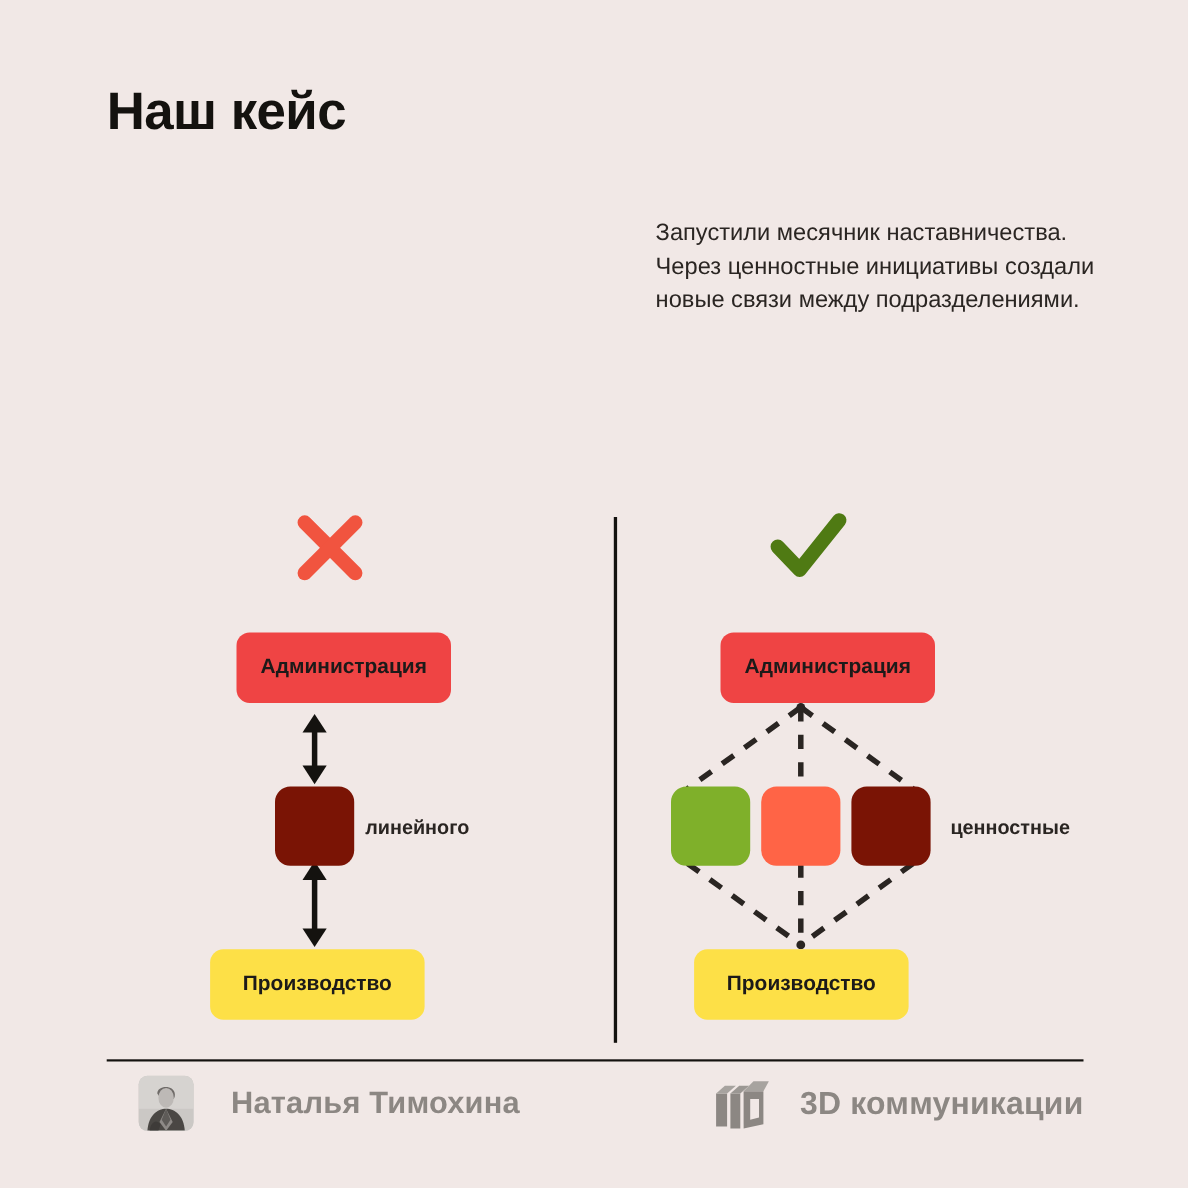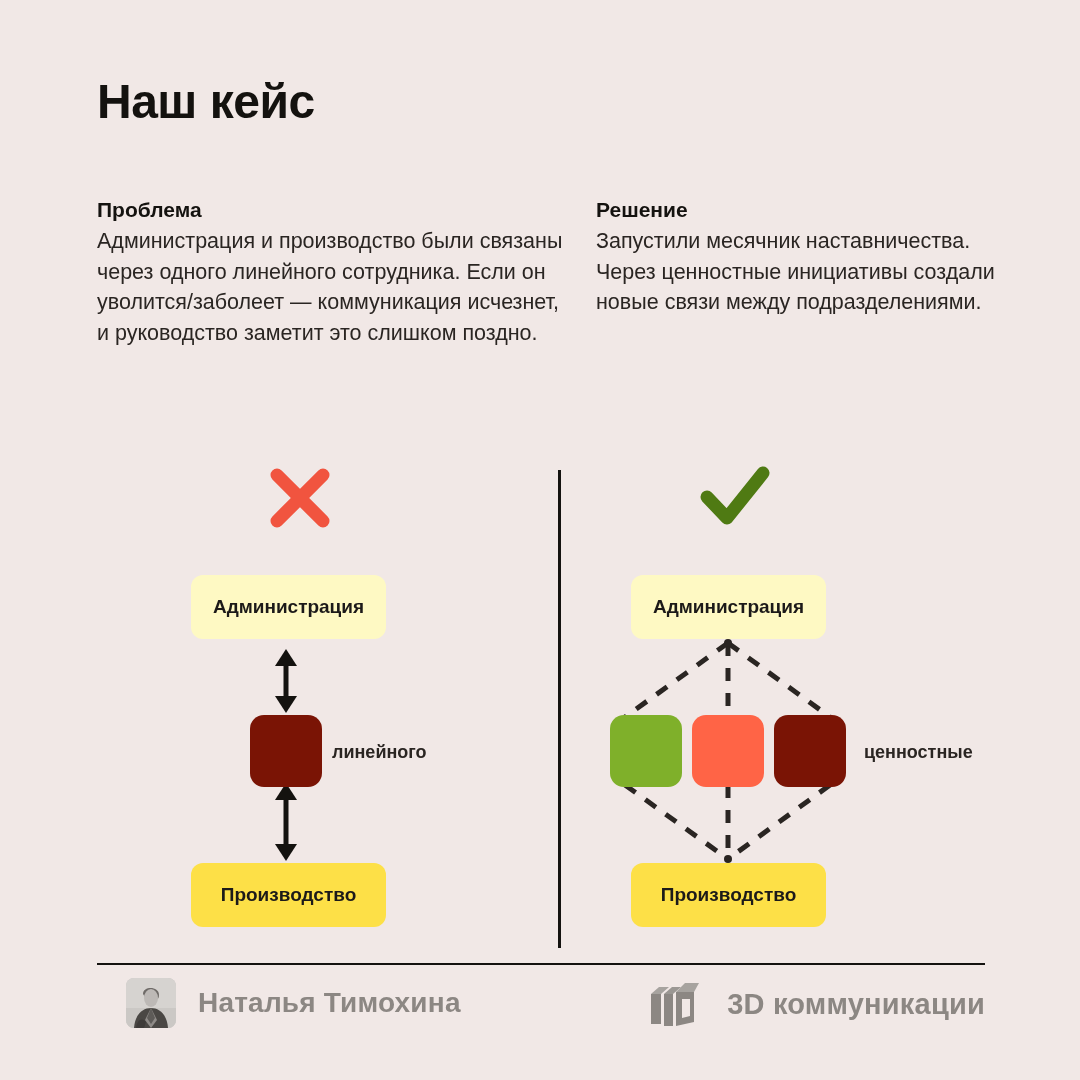--- a/index.html
+++ b/index.html
@@ -84,21 +84,22 @@
     border-radius: 12px;
     display: flex;
     align-items: center;
     justify-content: center;
     font-size: 19px;
     font-weight: bold;
     color: #1C1A19;
     box-sizing: border-box;
   }
   .node-admin {
-    background: #fef9c3;
+    background: #ef4444;
+    margin-left: 24px;
   }
   .node-prod {
     background: #fde047;
   }
   .sq {
     position: absolute;
     border-radius: 14px;
   }
   .sq-dark  { background: #7A1405; }
   .sq-green { background: #7FB02A; }
@@ -132,21 +133,21 @@
     top: 978px;
     width: 888px;
     height: 66px;
   }
   .author {
     position: absolute;
     left: 0;
     top: 0;
     display: flex;
     align-items: center;
-    gap: 22px;
+    gap: 34px;
     padding-left: 29px;
   }
   .avatar {
     width: 50px;
     height: 50px;
     border-radius: 8px;
     overflow: hidden;
     background: #C9C6C3;
     flex: none;
   }
@@ -174,27 +175,22 @@
     letter-spacing: 0.2px;
   }
 </style>
 </head>
 <body>
 
 <div class="slide">
 
   <div class="title">Наш кейс</div>
 
-  <div class="col col-left">
-    <p class="col-head">Проблема</p>
-    <p class="col-body">Администрация и производство были связаны через одного линейного сотрудника. Если он уволится/заболеет — коммуникация исчезнет, и руководство заметит это слишком поздно.</p>
-  </div>
 
   <div class="col col-right">
-    <p class="col-head">Решение</p>
     <p class="col-body">Запустили месячник наставничества. Через ценностные инициативы создали новые связи между подразделениями.</p>
   </div>
 
   <div class="v-divider"></div>
 
   <div class="panel panel-left">
 
     <div class="mark">
       <svg width="70" height="70" viewBox="0 0 70 70">
         <line x1="12" y1="12" x2="58" y2="58" stroke="#F1543F" stroke-width="13" stroke-linecap="round"></line>

